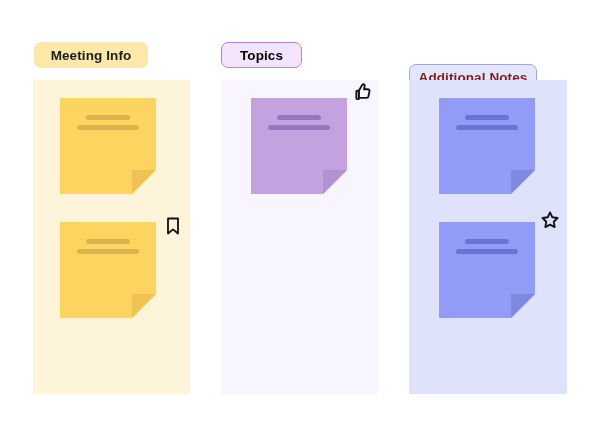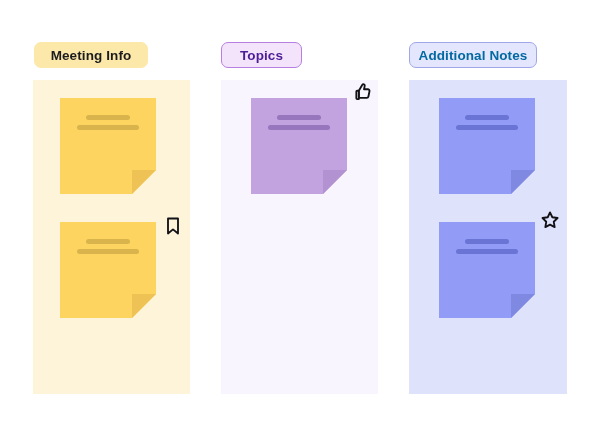--- a/index.html
+++ b/index.html
@@ -108,39 +108,39 @@
       <div class="note-lines">
         <div class="line-short" style="background: rgb(217, 180, 76);"></div>
         <div class="line-long" style="background: rgb(217, 180, 76);"></div>
       </div>
     </div>
     <div class="icon" style="left: 163px; top: 216px; color: rgb(17, 17, 22);">
       <svg viewBox="0 0 24 24" fill="none" stroke="currentColor" stroke-width="2.2" stroke-linecap="round" stroke-linejoin="round">
         <path d="M6 3h12v18l-6-5-6 5z"></path>
       </svg>
     </div>
-    <div class="badge" style="left: 221px; width: 81px; background: rgb(243, 228, 251); border: 1.5px solid rgb(183, 127, 224); color: #4c1d95;">
+    <div class="badge" style="left: 221px; width: 81px; background: rgb(243, 228, 251); border: 1.5px solid rgb(183, 127, 224); color: #000000;">
       <span>Topics</span>
     </div>
     <div class="panel" style="left: 221px; width: 157px; background: rgb(249, 245, 254);"></div>
     <div class="note" style="left: 251px; top: 98px;">
       <div class="note-body" style="background: rgb(195, 162, 224); clip-path: polygon(0px 0px, 100% 0px, 100% 75%, 75% 100%, 0px 100%);"></div>
       <div class="note-fold" style="background: rgb(179, 146, 210); clip-path: polygon(0px 0px, 100% 0px, 0px 100%);"></div>
       <div class="note-lines">
         <div class="line-short" style="background: rgb(152, 118, 189);"></div>
         <div class="line-long" style="background: rgb(152, 118, 189);"></div>
       </div>
     </div>
     <div class="icon" style="left: 353px; top: 82px; color: rgb(17, 17, 22);">
       <svg viewBox="0 0 24 24" fill="none" stroke="currentColor" stroke-width="2.2" stroke-linecap="round" stroke-linejoin="round">
         <path d="M7 10.5h-2a1 1 0 0 0-1 1v8a1 1 0 0 0 1 1h2z"></path>
         <path d="M7 10.5l4.2-7.1a1.6 1.6 0 0 1 2.9 1.2l-.9 4.1h4.6a2 2 0 0 1 2 2.4l-1.3 6.3a2 2 0 0 1-2 1.6H7z"></path>
       </svg>
     </div>
-    <div class="badge" style="left: 409px; width: 128px; background: rgb(228, 230, 253); border: 1.5px solid rgb(159, 167, 232); color: #0369a1;">
+    <div class="badge" style="left: 409px; width: 128px; background: rgb(228, 230, 253); border: 1.5px solid rgb(159, 167, 232); color: #7f1d1d; margin-top: 22px;">
       <span>Additional Notes</span>
     </div>
     <div class="panel" style="left: 409px; width: 158px; background: rgb(223, 226, 251);"></div>
     <div class="note" style="left: 439px; top: 98px;">
       <div class="note-body" style="background: rgb(146, 156, 246); clip-path: polygon(0px 0px, 100% 0px, 100% 75%, 75% 100%, 0px 100%);"></div>
       <div class="note-fold" style="background: rgb(128, 137, 226); clip-path: polygon(0px 0px, 100% 0px, 0px 100%);"></div>
       <div class="note-lines">
         <div class="line-short" style="background: rgb(106, 116, 212);"></div>
         <div class="line-long" style="background: rgb(106, 116, 212);"></div>
       </div>

